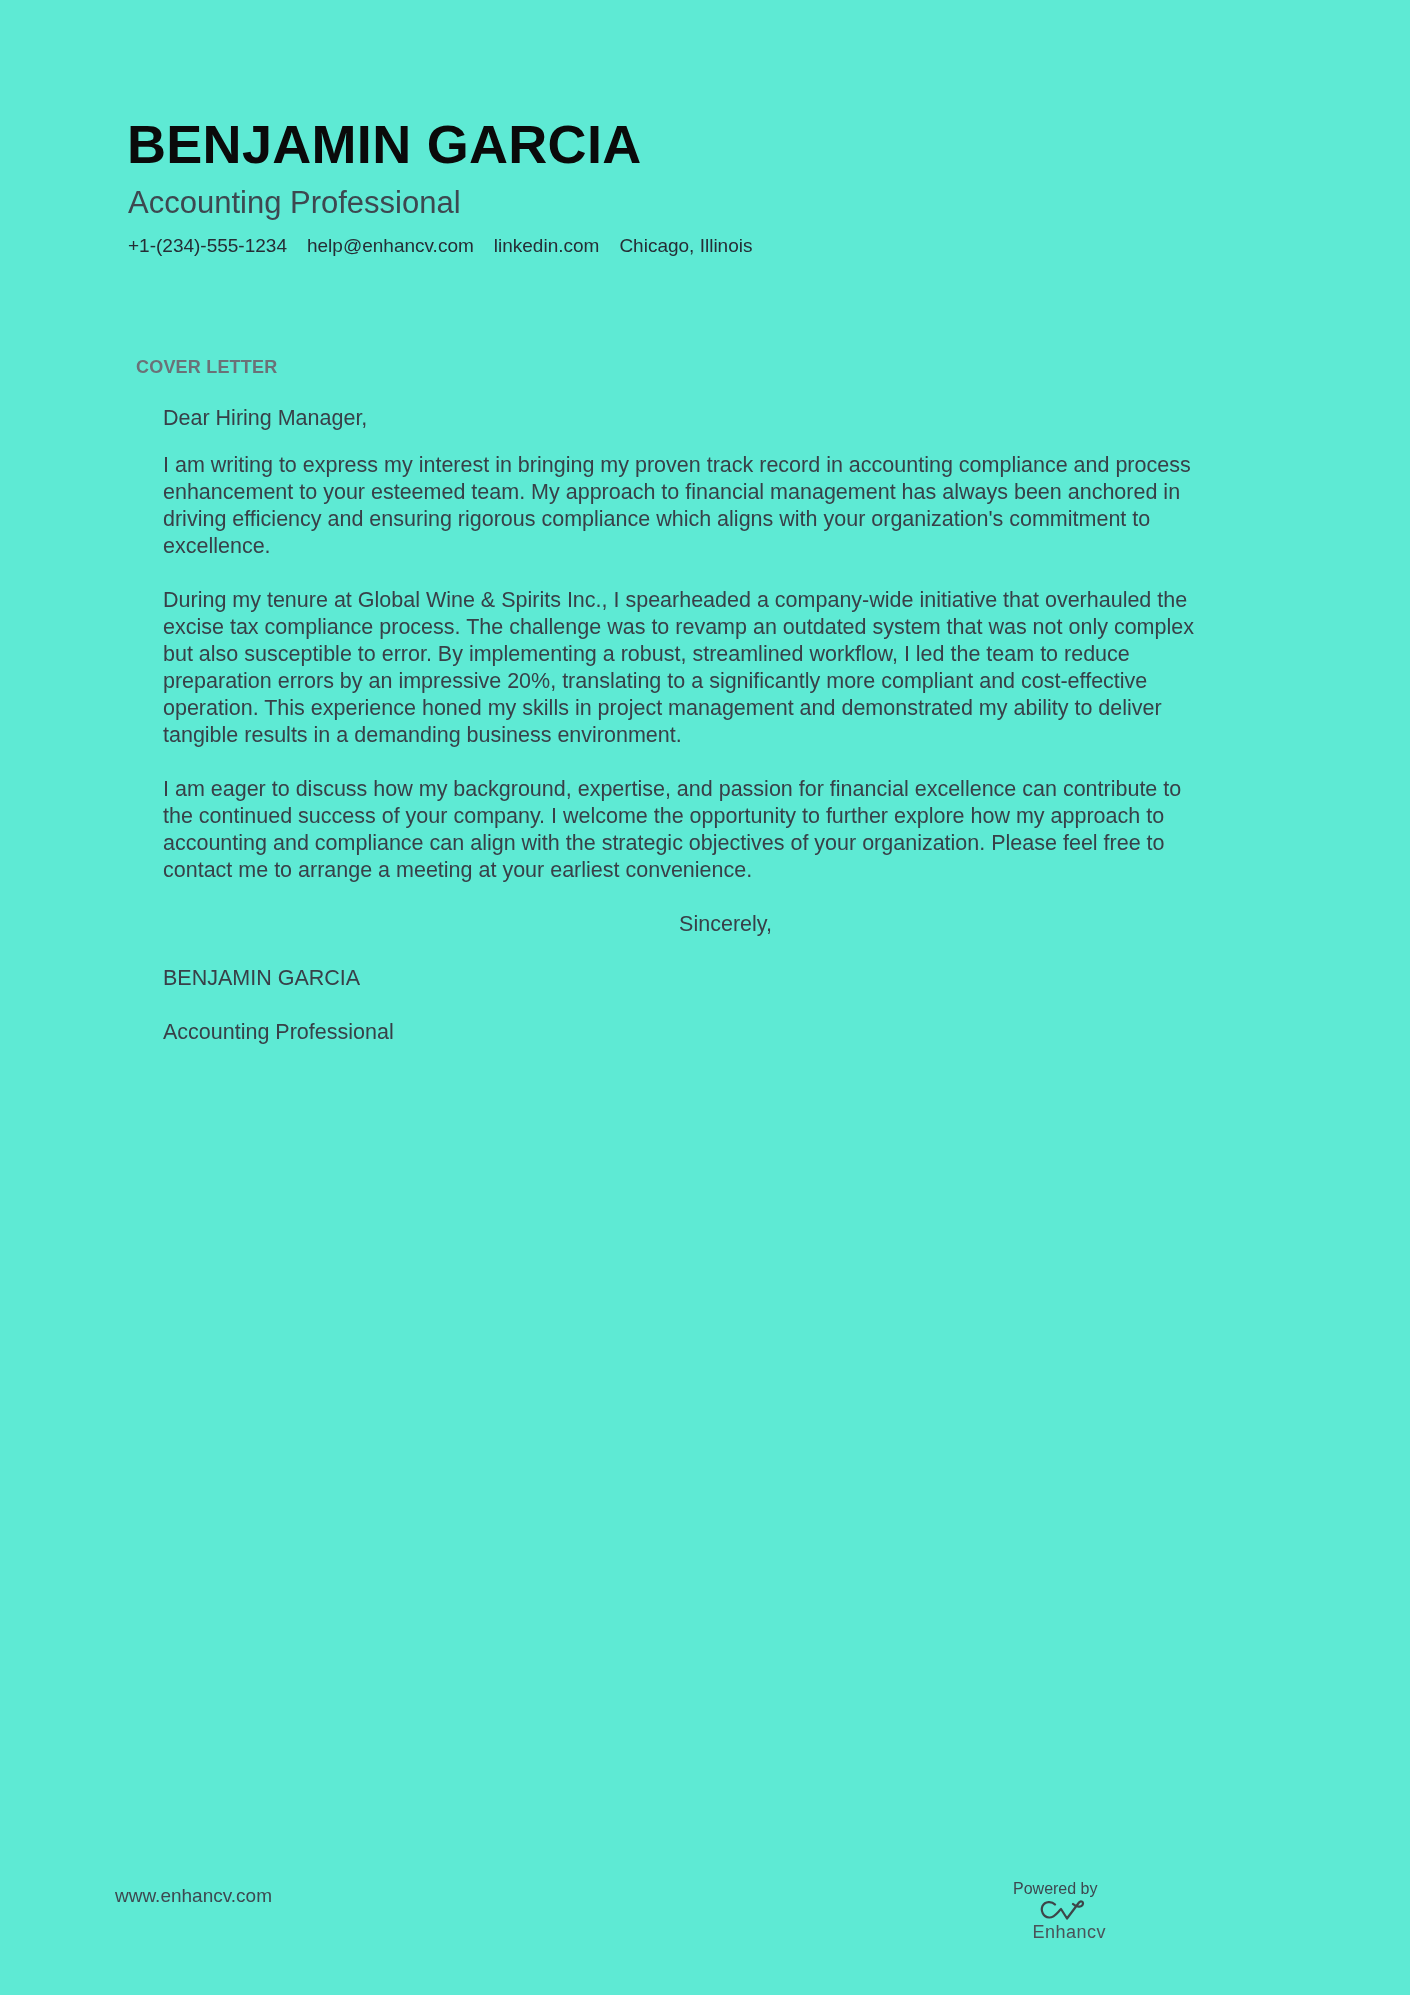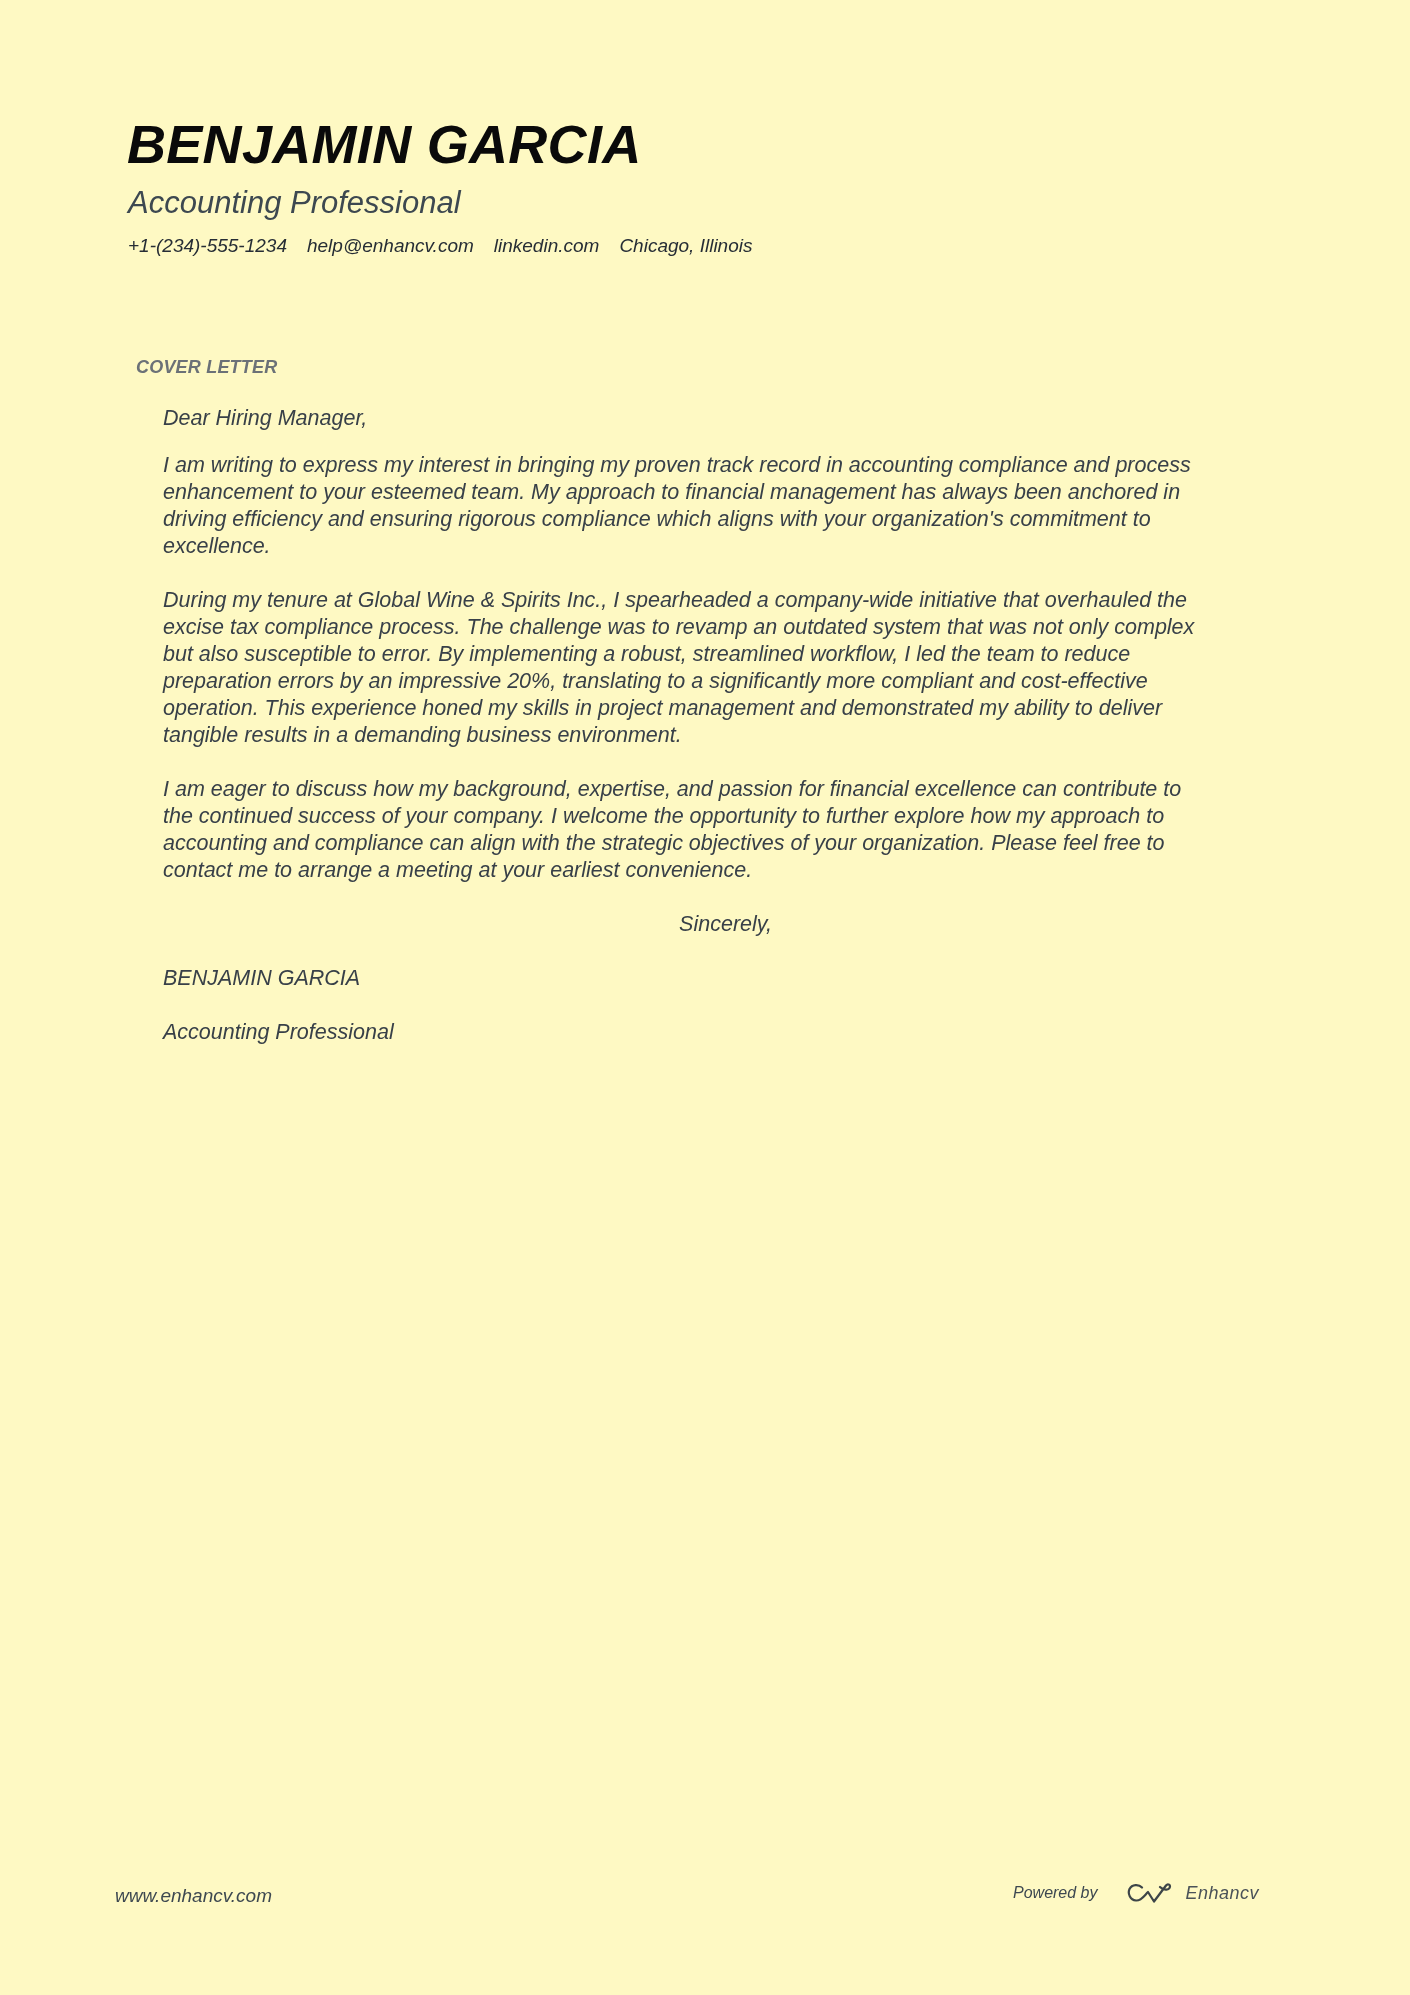--- a/index.html
+++ b/index.html
@@ -1,18 +1,18 @@
 <!DOCTYPE html>
 <html><head>
 <meta charset="utf-8">
 <style>
   html, body { margin: 0; padding: 0; background: #ffffff; }
   body { width: 1410px; height: 1995px; position: relative; overflow: hidden;
          font-family: "Liberation Sans", "DejaVu Sans", sans-serif; }
-  .page { position: absolute; left: 0; top: 0; width: 1410px; height: 1995px; background: #fef9c3; font-style: italic; }
+  .page { position: absolute; left: 0; top: 0; width: 1410px; height: 1995px; background: #5eead4; }
 
   .name { position: absolute; left: 127px; top: 114px; margin: 0;
           font-size: 54px; line-height: 60px; font-weight: 700; color: #0a0a0a;
           letter-spacing: 0.3px; white-space: nowrap; }
   .subtitle { position: absolute; left: 128px; top: 184px; margin: 0;
           font-size: 31px; line-height: 38px; font-weight: 400; color: #3d4850; white-space: nowrap; }
   .contacts { position: absolute; left: 128px; top: 235px; display: flex; gap: 20px;
           font-size: 19px; line-height: 22px; color: #262d35; white-space: nowrap; }
   .contacts span { display: inline-block; }
 
@@ -26,21 +26,21 @@
   .p1 { top: 452px; }
   .p2 { top: 587px; }
   .p3 { top: 776px; }
   .closing { top: 911px; text-align: center; }
   .sig-name { top: 965px; }
   .sig-title { top: 1019px; }
 
   .footer-url { position: absolute; left: 115px; top: 1886px; font-size: 19px; line-height: 20px;
           color: #3d4850; white-space: nowrap; }
   .footer-brand { position: absolute; left: 1013px; top: 1880px; display: flex; align-items: center;
-          height: 26px; white-space: nowrap; }
+          height: 26px; white-space: nowrap; flex-direction: column; }
   .powered { font-size: 16px; color: #3d4850; margin-right: 28px; }
   .logo-icon { width: 46px; height: 24px; margin-right: 14px; display: inline-block; }
   .logo-text { font-size: 18px; color: #4a5258; letter-spacing: 0.5px; font-weight: 400; }
 </style>
 </head>
 <body>
 
 <div class="page">
 
   <h1 class="name">BENJAMIN GARCIA</h1>

